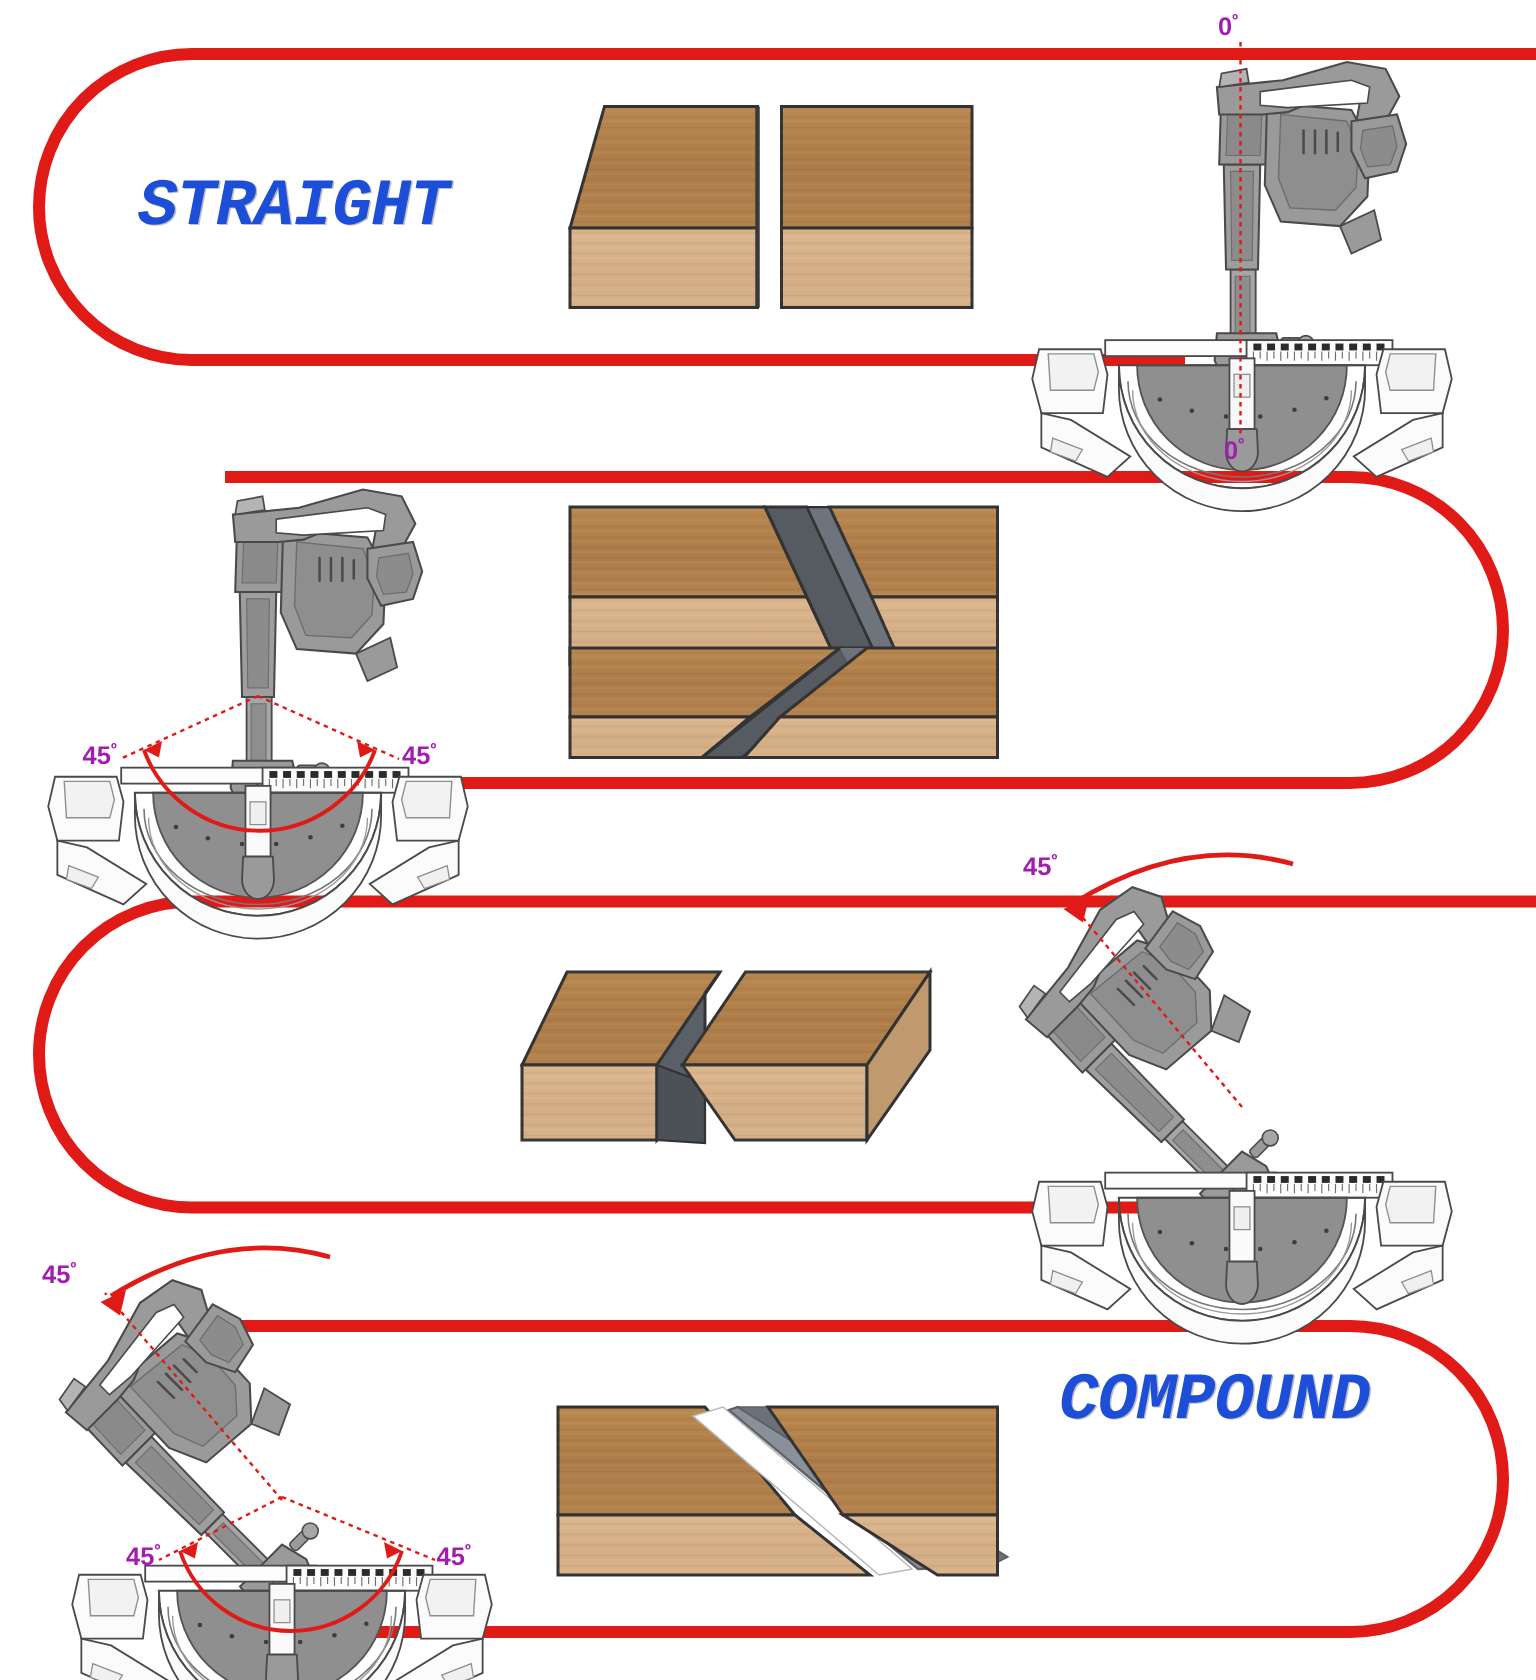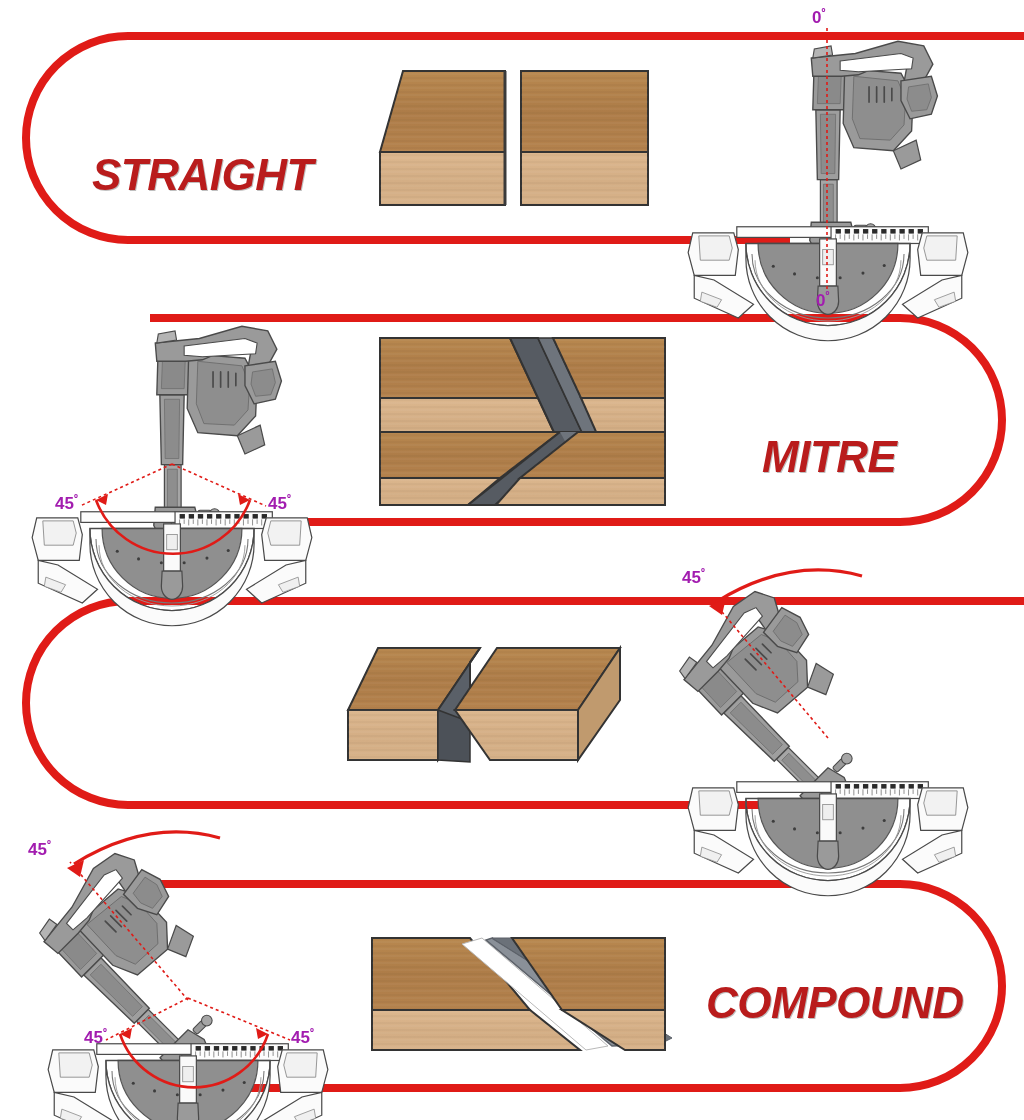--- a/index.html
+++ b/index.html
@@ -19,28 +19,27 @@
   }
   #stage svg.layer {
     position: absolute;
     left: 0;
     top: 0;
     width: 1024px;
     height: 1120px;
   }
   .section-label {
     position: absolute;
-    font-family: Liberation Sans, sans-serif;
+    font-family: Liberation Mono, monospace;
     font-weight: bold;
     font-style: italic;
-    color: #b91c1c;
+    color: #1d4ed8;
     letter-spacing: -0.5px;
     white-space: nowrap;
     text-shadow: 1px 1px 0 rgba(0,0,0,0.25);
-    margin-top: 37px;
   }
   .angle-label {
     position: absolute;
     font-family: Liberation Sans, sans-serif;
     font-weight: bold;
     color: #a21caf;
     white-space: nowrap;
   }
   .angle-label .deg {
     font-size: 0.62em;
@@ -325,22 +324,21 @@
         <line x1="188" y1="998" x2="106" y2="1040"></line>
         <line x1="188" y1="998" x2="290" y2="1040"></line>
       </g>
       <path d="M 120 1034 A 78 78 0 0 0 268 1034" fill="none" stroke="#e01b17" stroke-width="2.6"></path>
       <polygon points="120,1034 132,1028 130,1039" fill="#e01b17"></polygon>
       <polygon points="268,1034 256,1028 258,1039" fill="#e01b17"></polygon>
     </g>
   </svg>
 
   <div class="section-label" style="left:92px; top:113px; font-size:44px;">STRAIGHT</div>
-  <div class="section-label" style="left:762px; top:395px; font-size:44px;">MITRE</div>
-  <div class="section-label" style="left:706px; top:941px; font-size:44px;">COMPOUND</div>
+  <div class="section-label" style="left:706px; top:909px; font-size:44px;">COMPOUND</div>
 
   <div class="angle-label" style="left:812px; top:8px; font-size:17px;">
     <span>0</span><span class="deg">º</span>
   </div>
   <div class="angle-label" style="left:816px; top:291px; font-size:17px;">
     <span>0</span><span class="deg">º</span>
   </div>
 
   <div class="angle-label" style="left:55px; top:494px; font-size:17px;">
     <span>45</span><span class="deg">º</span>

